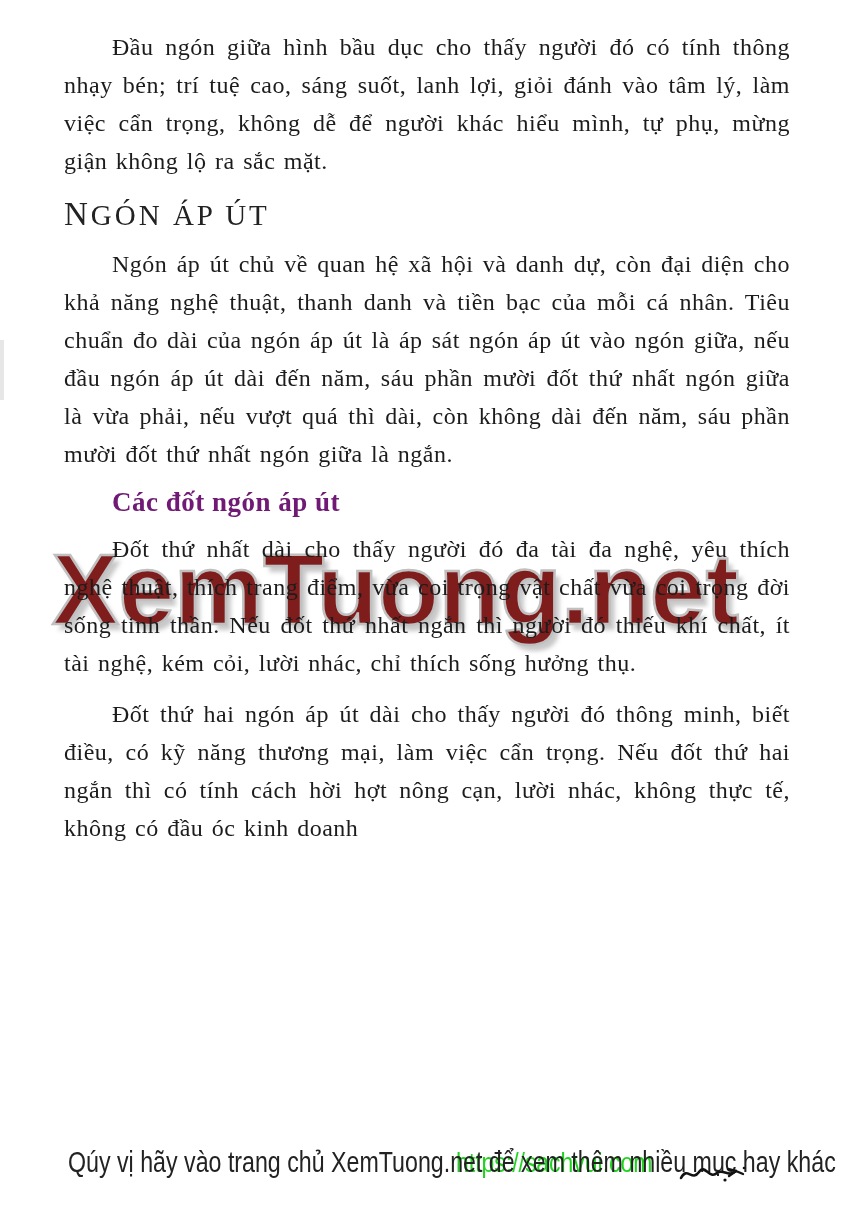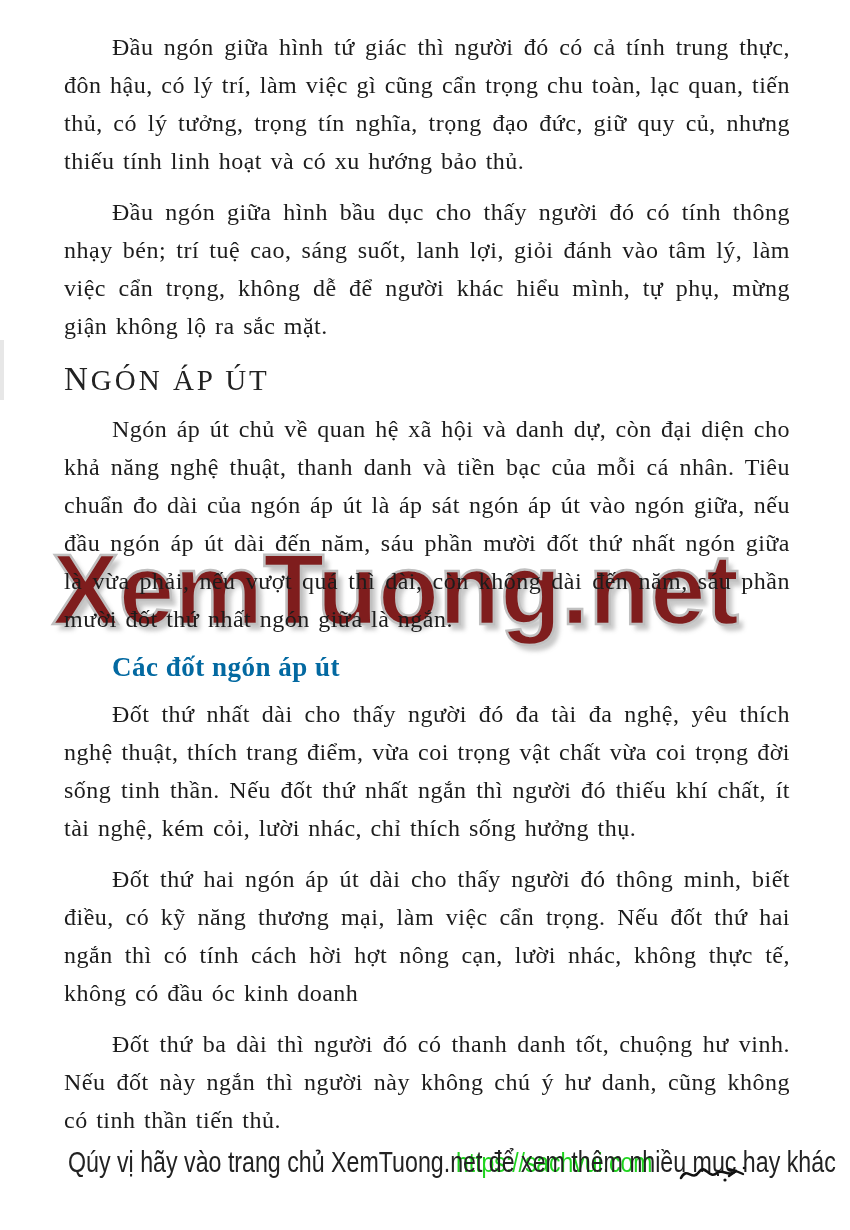--- a/index.html
+++ b/index.html
@@ -60,21 +60,21 @@
     color: #222;
   }
   .section-heading::first-letter {
     font-size: 33px;
   }
   .sub-heading {
     margin: 14px 0 12px 48px;
     font-size: 27px;
     font-weight: 700;
     letter-spacing: 0.5px;
-    color: #0369a1;
+    color: #701a75;
   }
   .footer {
     position: absolute;
     left: 68px;
     top: 1146px;
     width: 760px;
     height: 44px;
     z-index: 2;
     font-family: "Liberation Sans", sans-serif;
     text-align: center;
@@ -108,35 +108,33 @@
   }
 </style>
 </head>
 <body>
 
 <div class="page">
 
   <div class="watermark">XemTuong.net</div>
 
   <div class="content">
-    <p class="para">Đầu ngón giữa hình tứ giác thì người đó có cả tính trung thực, đôn hậu, có lý trí, làm việc gì cũng cẩn trọng chu toàn, lạc quan, tiến thủ, có lý tưởng, trọng tín nghĩa, trọng đạo đức, giữ quy củ, nhưng thiếu tính linh hoạt và có xu hướng bảo thủ.</p>
 
     <p class="para">Đầu ngón giữa hình bầu dục cho thấy người đó có tính thông nhạy bén; trí tuệ cao, sáng suốt, lanh lợi, giỏi đánh vào tâm lý, làm việc cẩn trọng, không dễ để người khác hiểu mình, tự phụ, mừng giận không lộ ra sắc mặt.</p>
 
     <h2 class="section-heading">NGÓN ÁP ÚT</h2>
 
     <p class="para">Ngón áp út chủ về quan hệ xã hội và danh dự, còn đại diện cho khả năng nghệ thuật, thanh danh và tiền bạc của mỗi cá nhân. Tiêu chuẩn đo dài của ngón áp út là áp sát ngón áp út vào ngón giữa, nếu đầu ngón áp út dài đến năm, sáu phần mười đốt thứ nhất ngón giữa là vừa phải, nếu vượt quá thì dài, còn không dài đến năm, sáu phần mười đốt thứ nhất ngón giữa là ngắn.</p>
 
     <h3 class="sub-heading">Các đốt ngón áp út</h3>
 
     <p class="para">Đốt thứ nhất dài cho thấy người đó đa tài đa nghệ, yêu thích nghệ thuật, thích trang điểm, vừa coi trọng vật chất vừa coi trọng đời sống tinh thần. Nếu đốt thứ nhất ngắn thì người đó thiếu khí chất, ít tài nghệ, kém cỏi, lười nhác, chỉ thích sống hưởng thụ.</p>
 
     <p class="para">Đốt thứ hai ngón áp út dài cho thấy người đó thông minh, biết điều, có kỹ năng thương mại, làm việc cẩn trọng. Nếu đốt thứ hai ngắn thì có tính cách hời hợt nông cạn, lười nhác, không thực tế, không có đầu óc kinh doanh</p>
 
-    <p class="para">Đốt thứ ba dài thì người đó có thanh danh tốt, chuộng hư vinh. Nếu đốt này ngắn thì người này không chú ý hư danh, cũng không có tinh thần tiến thủ.</p>
   </div>
 
   <div class="footer">
     <span class="footer-url">https://sachvui.com</span>
     <span class="footer-text">Qúy vị hãy vào trang chủ XemTuong.net để xem thêm nhiều mục hay khác</span>
   </div>
 
   <svg class="scribble" width="72" height="32" viewBox="0 0 72 32">
     <path d="M3,22 C9,10 14,26 21,16 C27,7 31,24 39,17 C45,12 50,22 58,15" fill="none" stroke="#121212" stroke-width="2.6" stroke-linecap="round"></path>
     <path d="M58,15 L50,13 M58,15 L51,20 M58,15 L65,18" fill="none" stroke="#121212" stroke-width="2.4" stroke-linecap="round"></path>

